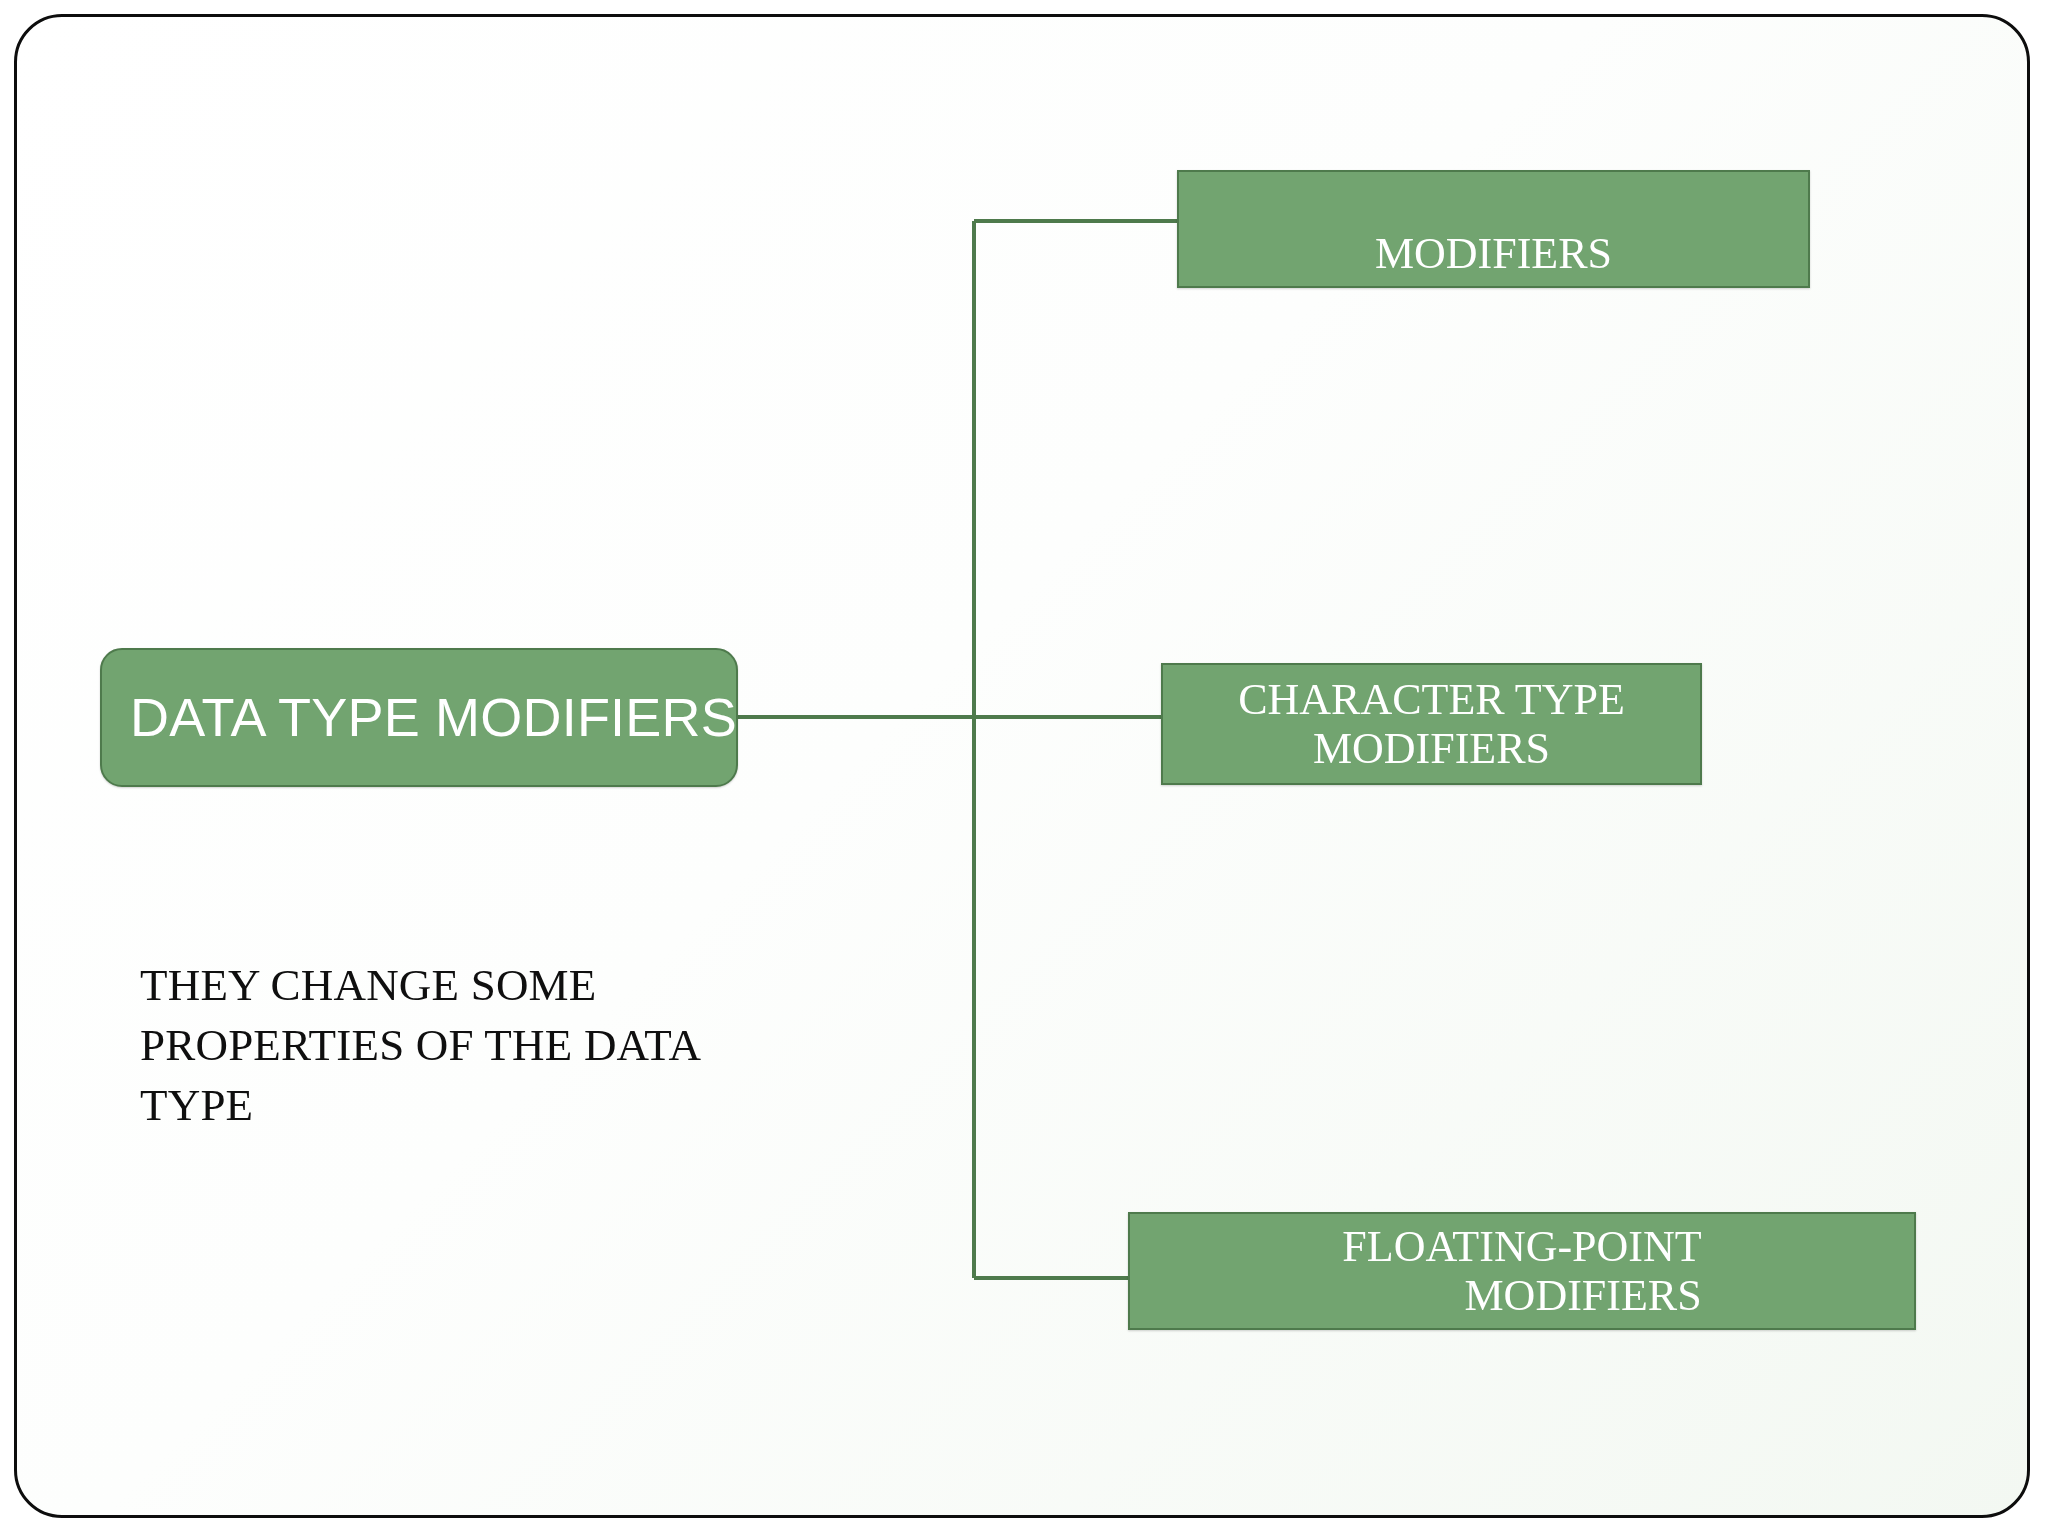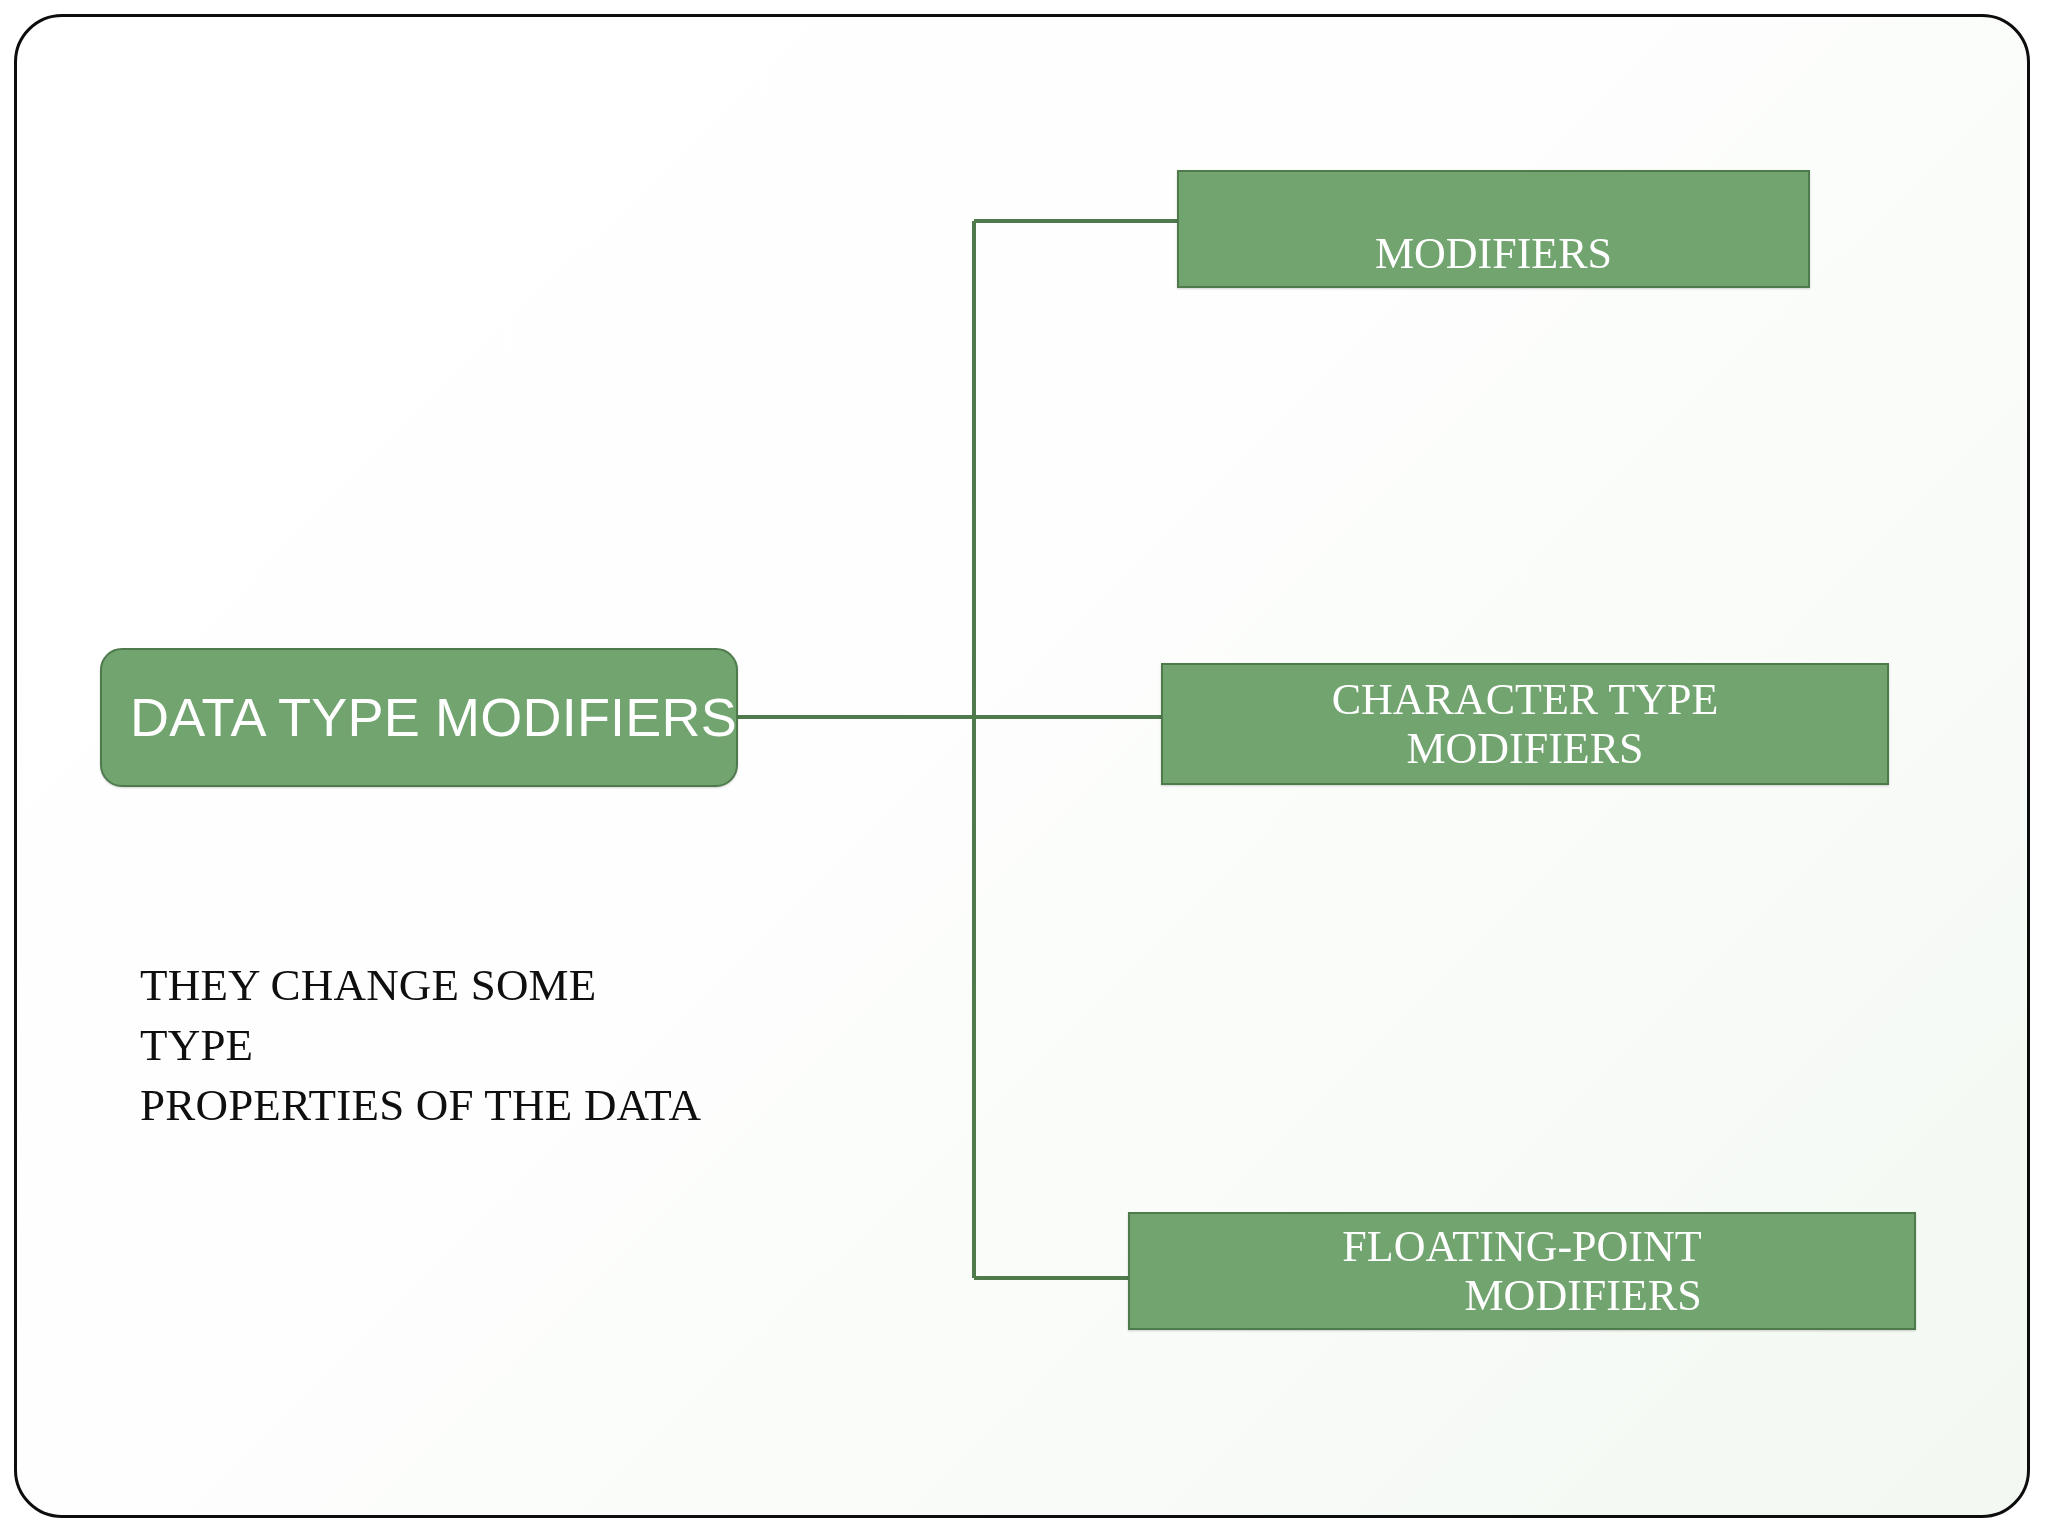--- a/index.html
+++ b/index.html
@@ -88,21 +88,21 @@
     box-shadow: 0 1px 2px rgba(0,0,0,.18);
   }
   .leaf-node .node-label {
     font-family: "Liberation Serif", serif;
     font-size: 44px;
     line-height: 1.12;
     color: #ffffff;
     padding: 0 14px;
   }
   #node-integer   { left: 1177px; top: 170px;  width: 633px; height: 118px; }
-  #node-character { left: 1161px; top: 663px;  width: 728px; height: 122px; }
+  #node-character { left: 1161px; top: 663px;  width: 541px; height: 122px; }
   #node-floating  { left: 1128px; top: 1212px; width: 788px; height: 118px; text-align: right; }
 
   
   #caption {
     position: absolute;
     left: 140px;
     top: 956px;
     width: 700px;
     font-family: "Liberation Serif", serif;
     font-size: 45px;
@@ -155,17 +155,17 @@
 
   <div id="node-floating" class="leaf-node">
     <span class="node-label">
       <span>FLOATING-POINT</span><br>
       <span>MODIFIERS</span>
     </span>
   </div>
 
   <div id="caption">
     <span class="cap-line">THEY CHANGE SOME</span>
+    <span class="cap-line">PROPERTIES OF THE DATA</span>
     <span class="cap-line">TYPE</span>
-    <span class="cap-line">PROPERTIES OF THE DATA</span>
   </div>
 
 </div>
 
 </body></html>

